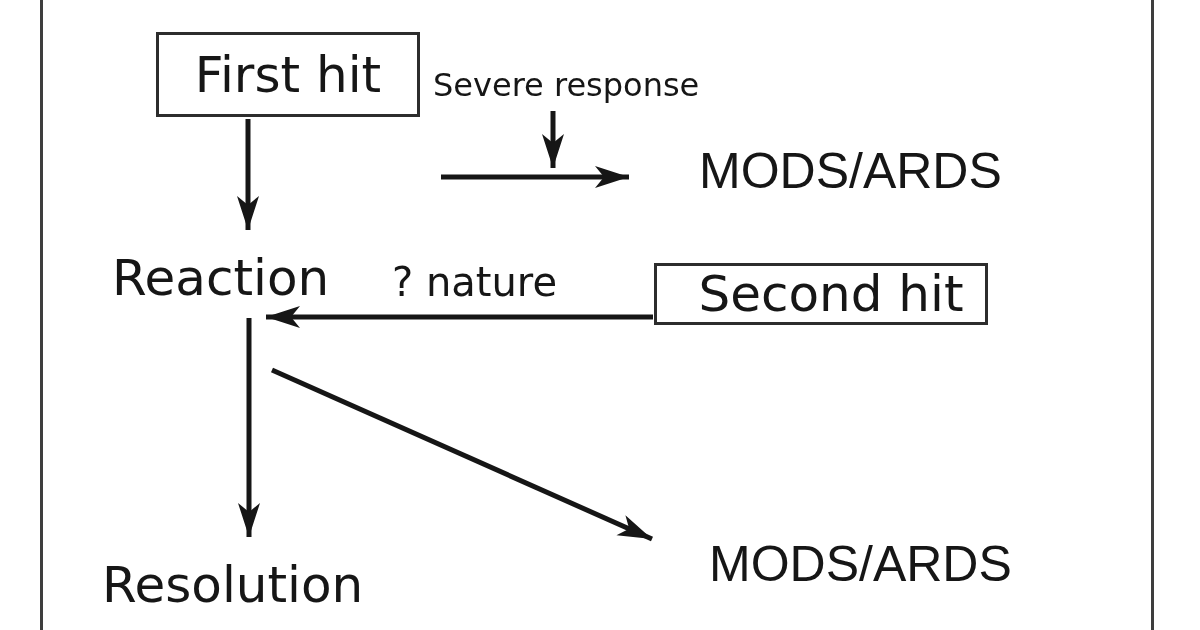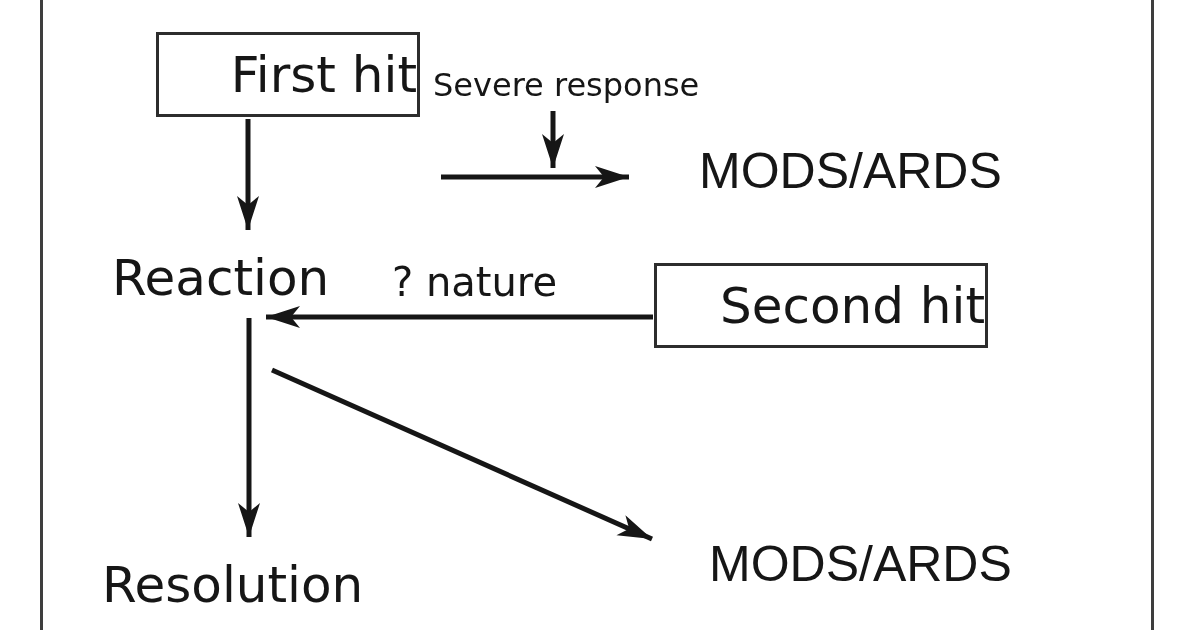--- a/index.html
+++ b/index.html
@@ -25,25 +25,25 @@
   }
   .frame-left  { left: 40px; }
   .frame-right { left: 1151px; }
 
   .node-box {
     position: absolute;
     border: 3px solid var(--box-border, #2d2d2d);
     background: #ffffff;
     display: flex;
     align-items: center;
-    justify-content: flex-end;
+    justify-content: center;
     box-sizing: border-box;
   }
   .box-first-hit  { left: 156px; top: 32px;  width: 264px; height: 85px; }
-  .box-second-hit { left: 654px; top: 263px; width: 334px; height: 85px; padding-left: 20px; }
+  .box-second-hit { left: 654px; top: 263px; width: 334px; height: 62px; padding-left: 20px; }
 
   .big-label {
     font-size: 50px;
     line-height: 1;
     white-space: nowrap;
     color: var(--ink, #161616);
   }
   .node-text {
     position: absolute;
     font-size: 50px;

